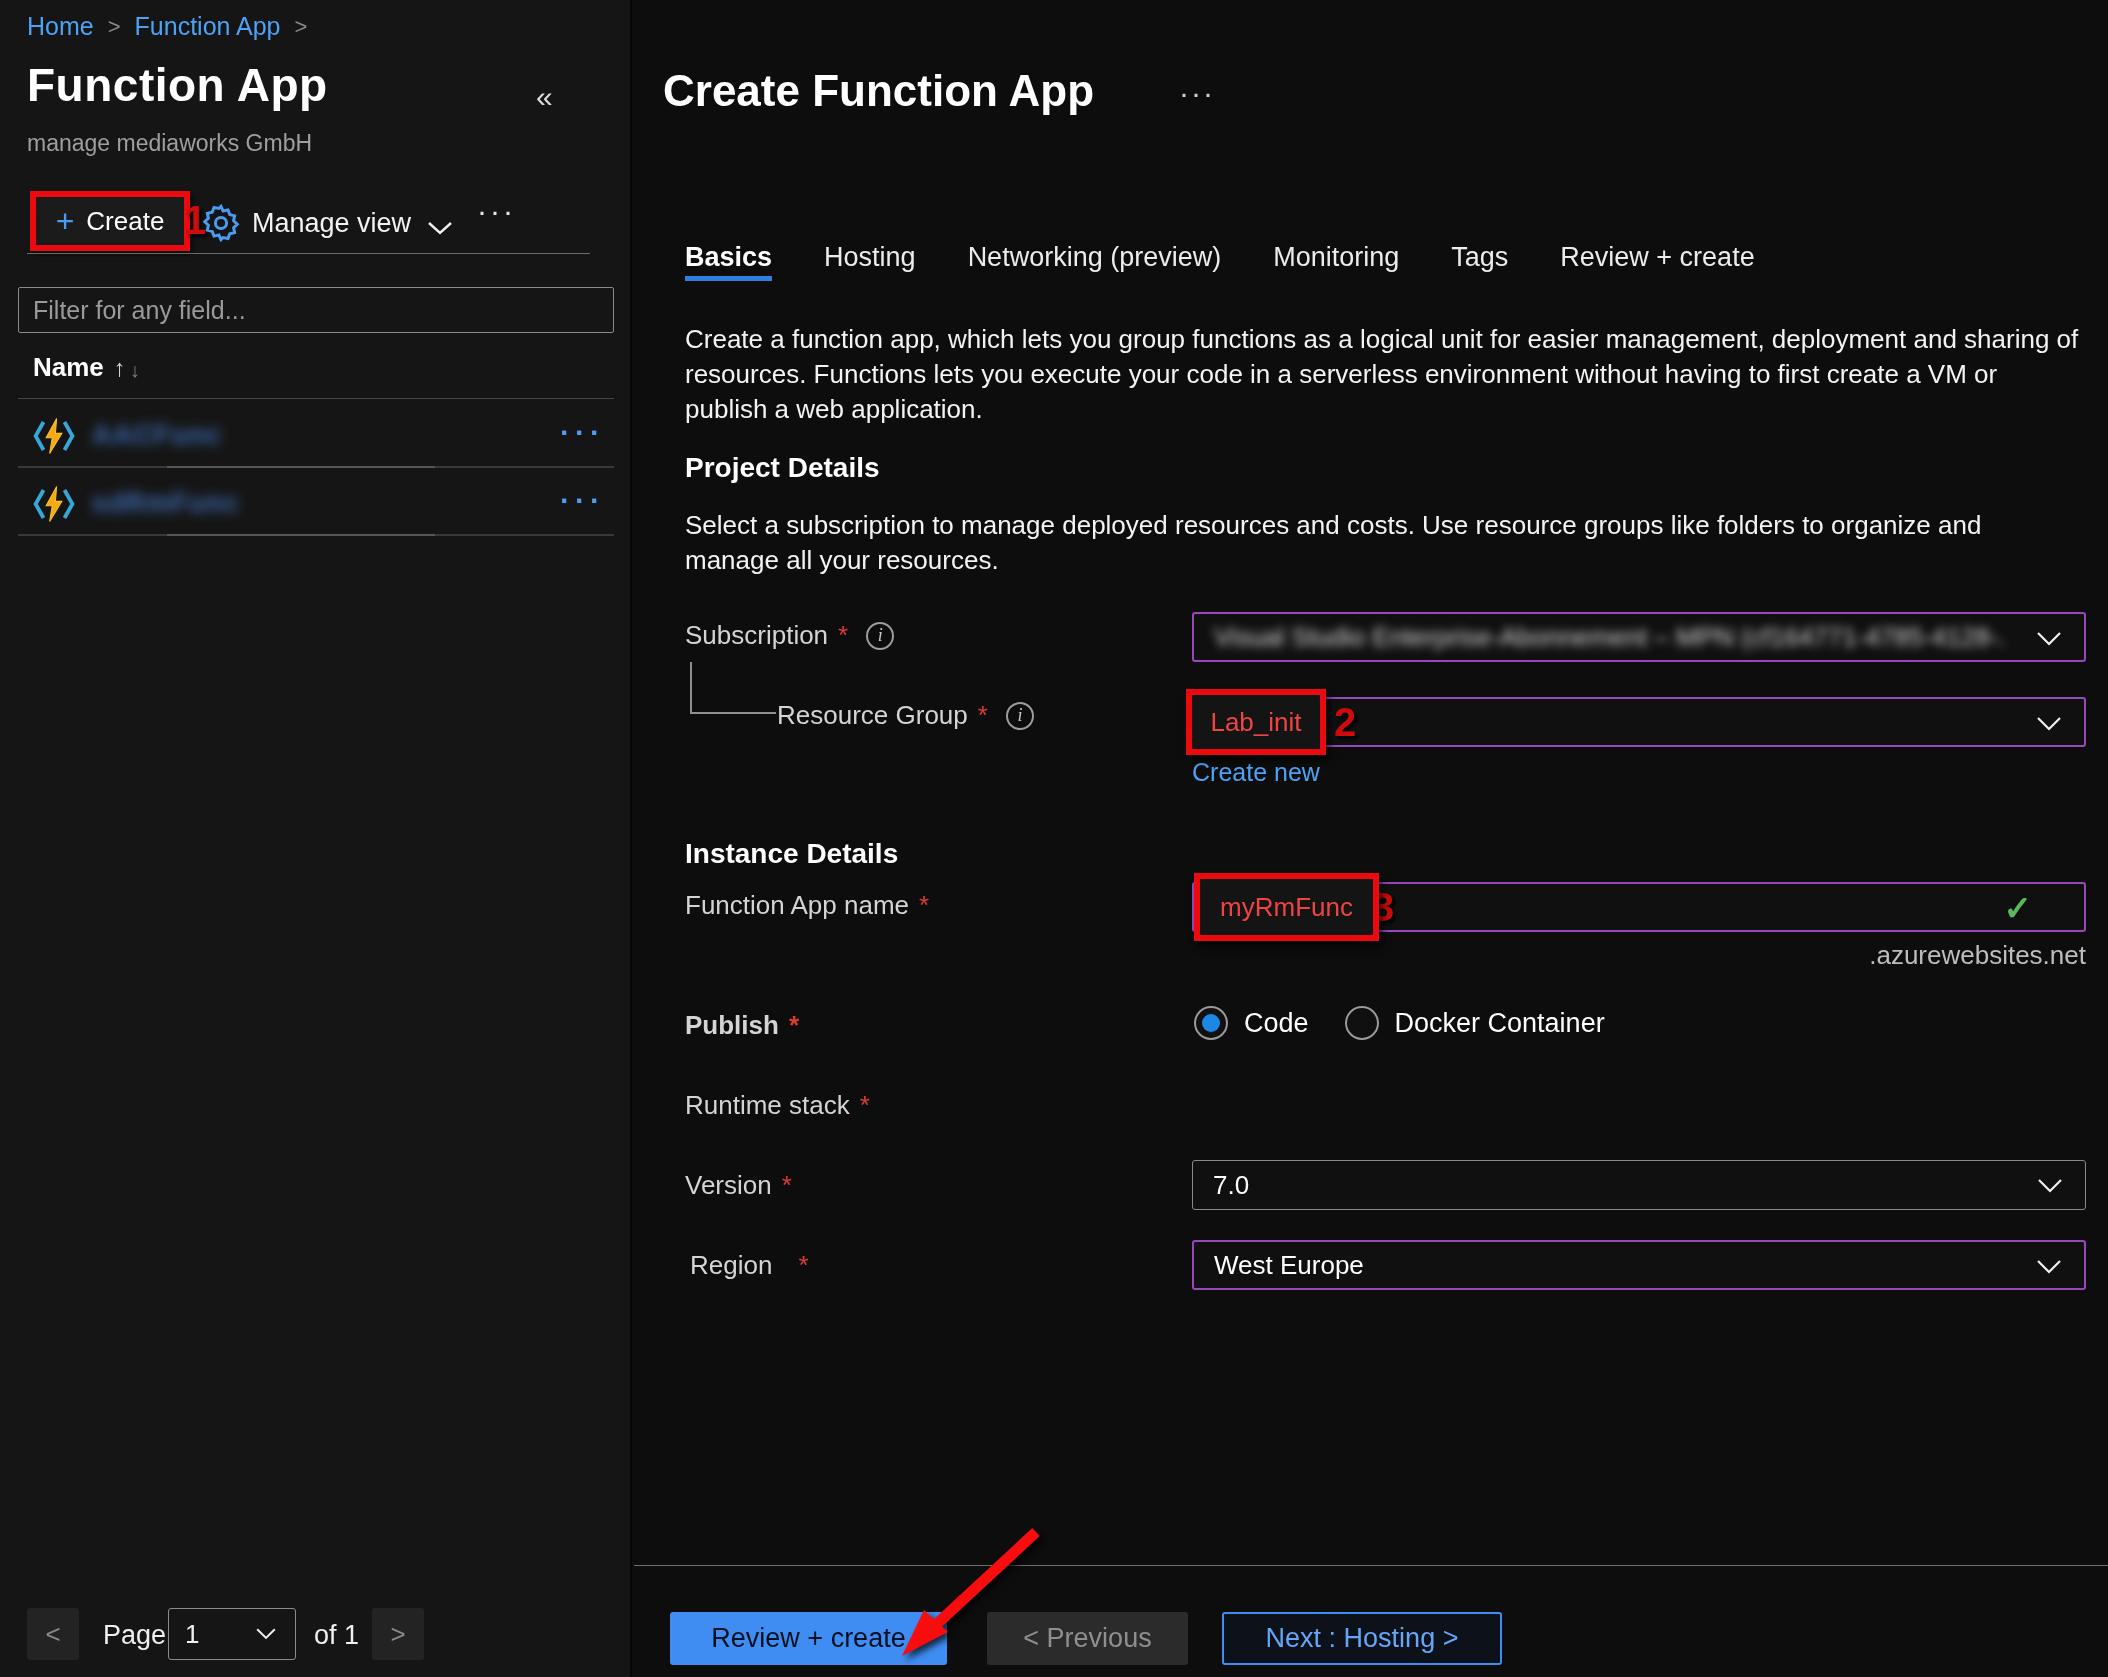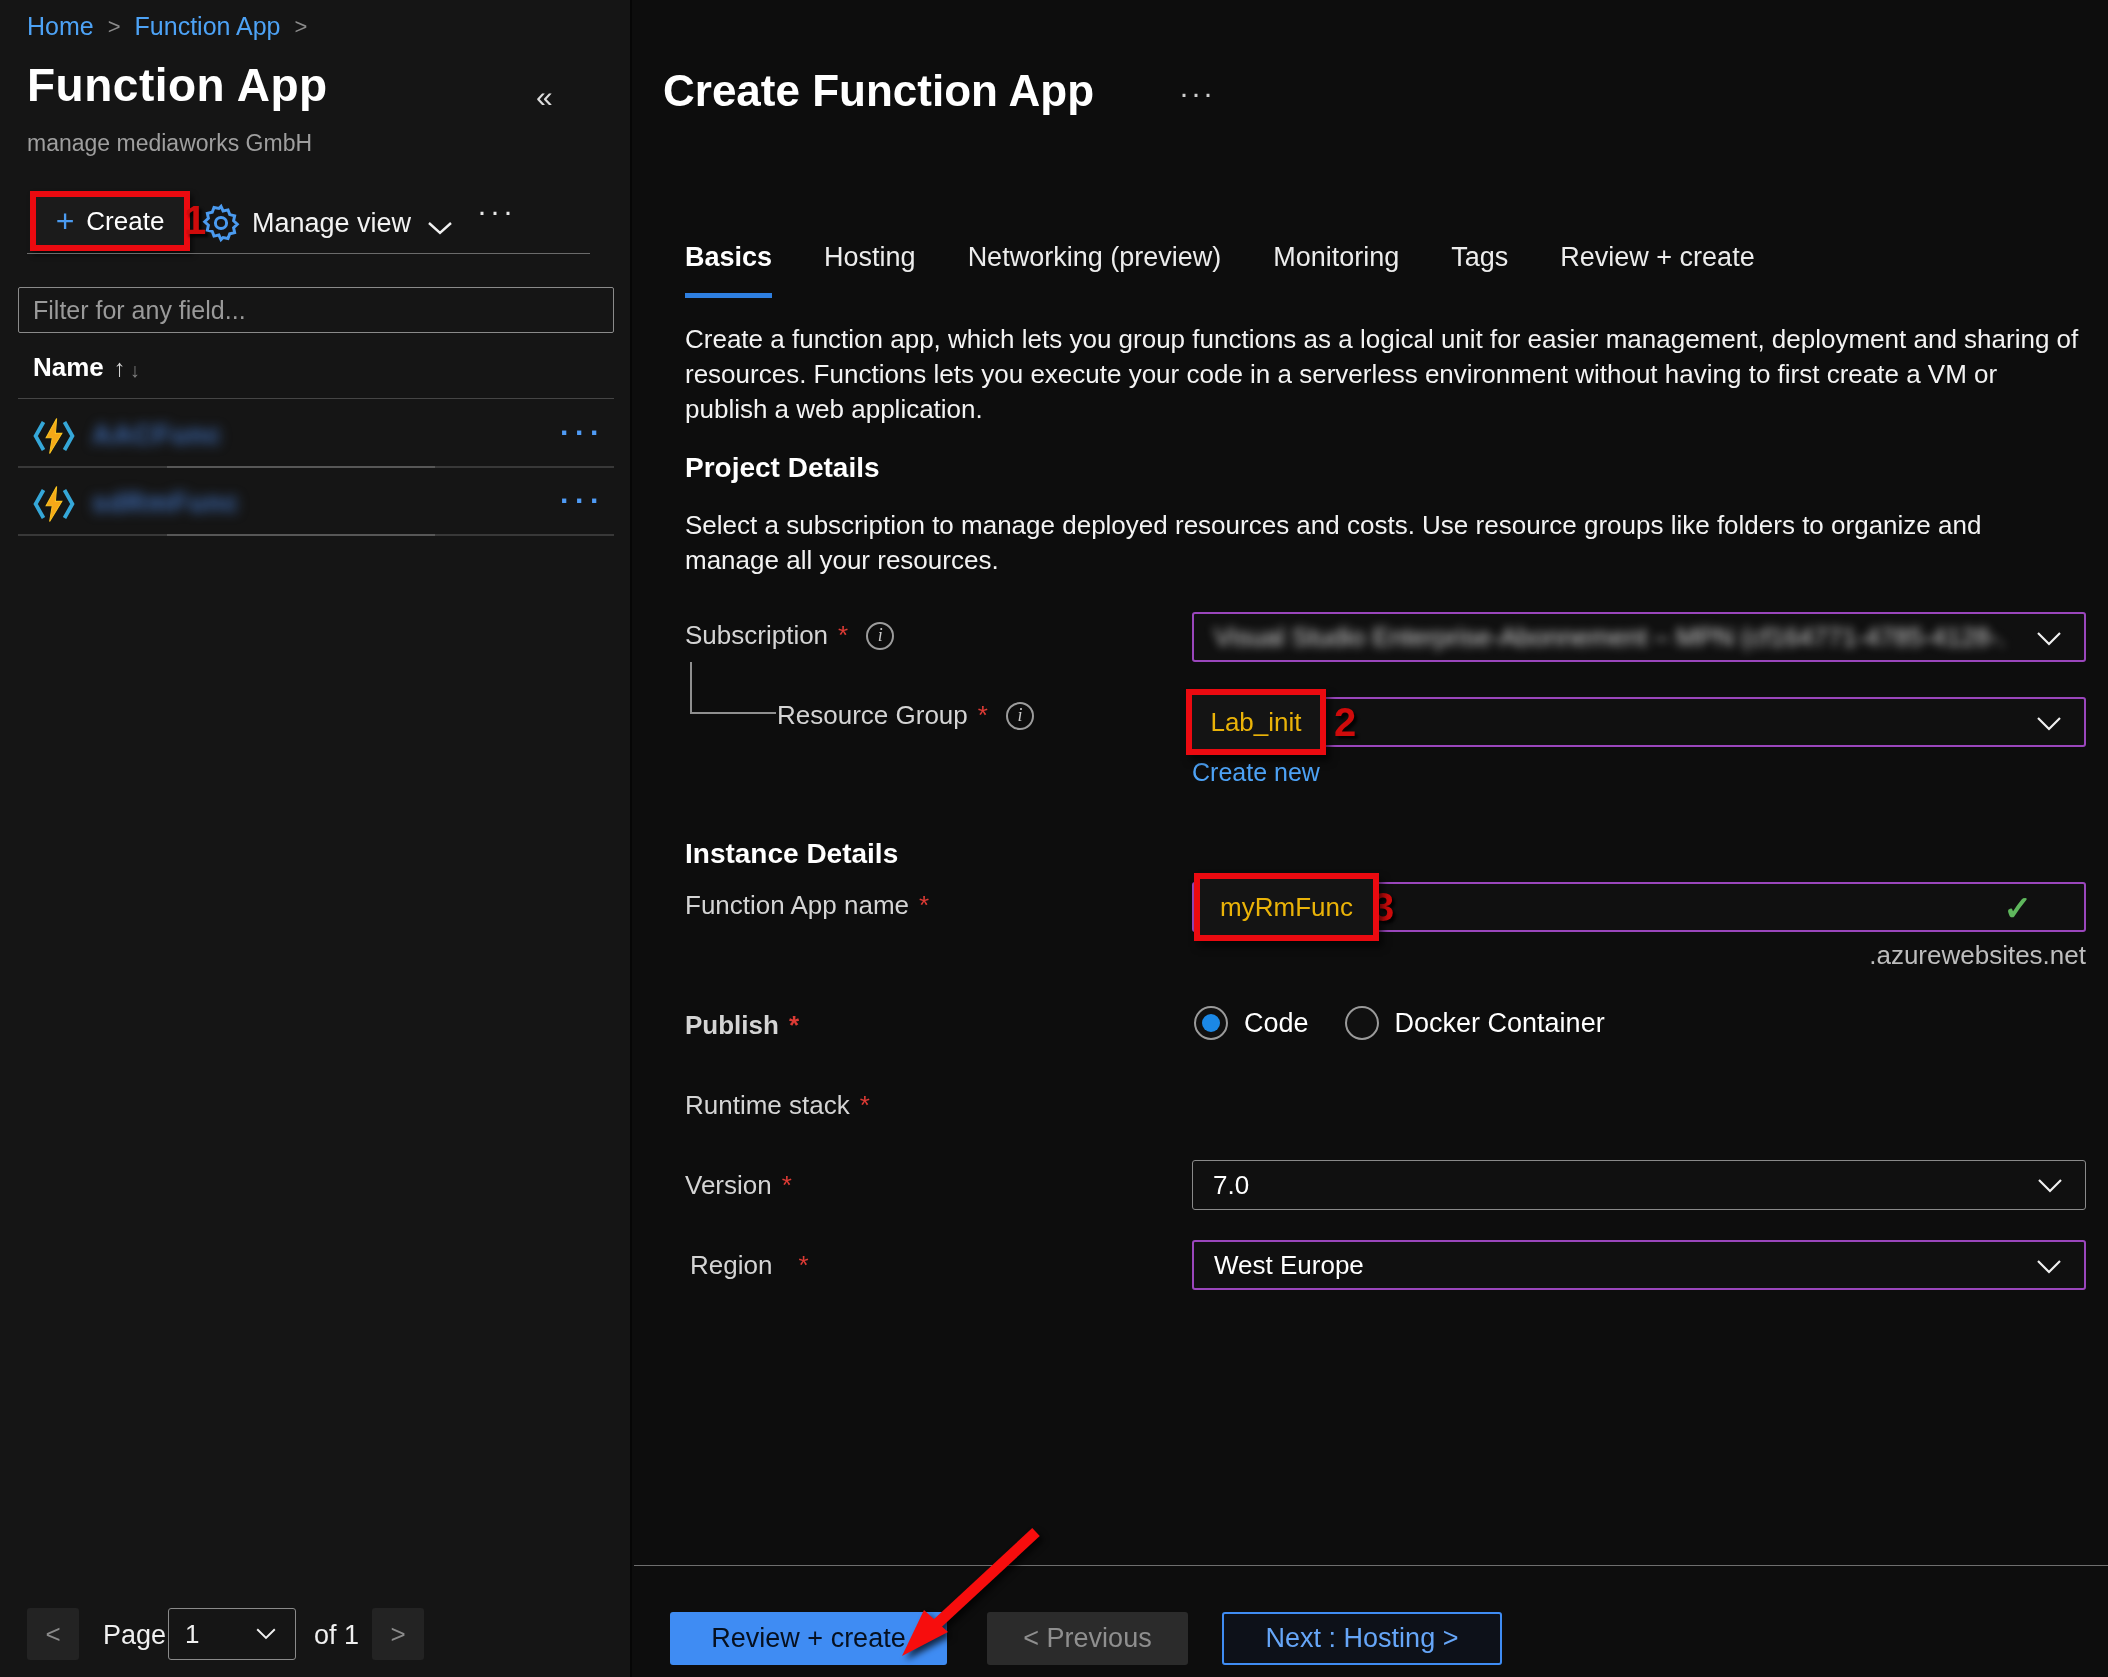--- a/index.html
+++ b/index.html
@@ -76,21 +76,21 @@
     justify-content:space-between; padding:0 16px; cursor:pointer;
   }
   .pg-select span { font-size:26px; color:#f0f0f0; }
 
   
   #main { position:absolute; left:634px; top:0; width:1474px; height:1677px; background:#0d0d0d; }
   .main-title { left:29px; top:66px; font-size:44px; font-weight:700; }
   .main-more { left:545px; top:76px; font-size:30px; color:#cfcfcf; letter-spacing:2px; cursor:pointer; }
 
   .tabs { left:51px; top:242px; display:flex; gap:52px; }
-  .tab { font-size:27px; color:#ececec; padding-bottom:20px; cursor:pointer; border-bottom:5px solid transparent; }
+  .tab { font-size:27px; color:#ececec; padding-bottom:3px; cursor:pointer; border-bottom:5px solid transparent; }
   .tab.active { font-weight:700; color:#fff; border-bottom:5px solid #2e7fe0; }
 
   .desc { left:51px; top:322px; width:1396px; font-size:26px; line-height:35px; color:#f3f3f3; }
   .section-h { font-size:28px; font-weight:700; color:#fff; }
   #project-details-h { left:51px; top:452px; }
   .sub-desc { left:51px; top:508px; width:1396px; font-size:26px; line-height:35px; color:#f3f3f3; }
 
   .flabel { font-size:26px; color:#d4d4d4; display:flex; align-items:center; gap:8px; }
   .req { color:#dd3b35; font-size:26px; margin-left:2px; }
   .info-icon {
@@ -104,21 +104,21 @@
     padding:0 20px; font-size:26px; color:#fff; cursor:pointer; background:#101010;
   }
   .field.purple { border:2px solid #9a46bc; }
   .field.gray { border:1px solid #8a8a8a; }
   .chev { position:absolute; right:20px; top:15px; }
   .blurred { filter:blur(5px); color:#d8d8d8; white-space:nowrap; overflow:hidden; max-width:790px; }
 
   .redbox {
     position:absolute; border:6px solid #eb0a10; background:#141414;
     display:flex; align-items:center; justify-content:center;
-    font-size:26px; color:#eab308; box-shadow:4px 6px 7px rgba(0,0,0,.6); z-index:3;
+    font-size:26px; color:#ef4444; box-shadow:4px 6px 7px rgba(0,0,0,.6); z-index:3;
   }
   .link { color:#4da2f5; font-size:25px; cursor:pointer; text-decoration:none; }
 
   #instance-details-h { left:51px; top:838px; }
   .suffix { left:558px; top:940px; width:894px; text-align:right; font-size:26px; color:#bdbdbd; }
   .check { color:#5fb75d; font-size:34px; font-weight:700; position:absolute; right:52px; top:4px; }
 
   .radio-group { left:560px; top:1006px; display:flex; align-items:center; gap:36px; }
   .radio { display:flex; align-items:center; gap:16px; cursor:pointer; }
   .rcircle { width:34px; height:34px; border:2px solid #9a9a9a; border-radius:50%;

